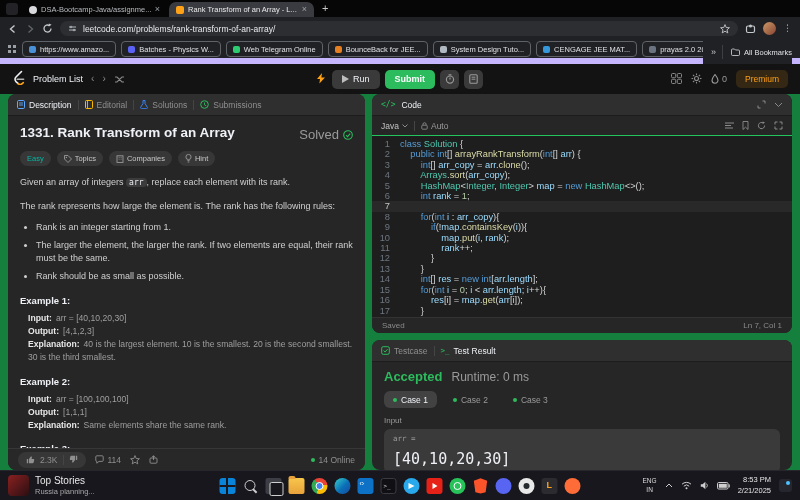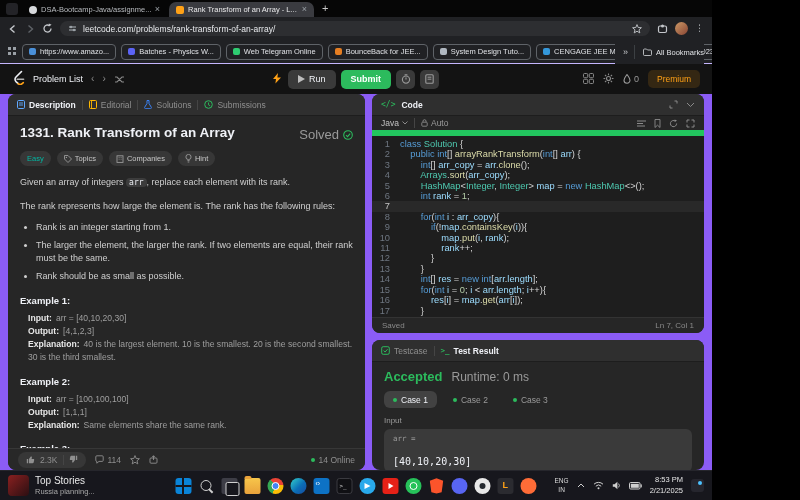--- a/index.html
+++ b/index.html
@@ -1,17 +1,17 @@
 <!DOCTYPE html>
 <html style="--accent-green: #2cbb5d; --accent-orange: #ffa116; --easy-teal: #00b8a3; --tk-kw: #569cd6; --tk-type: #4ec9b0; --tk-fn: #dcdcaa; --tk-num: #b5cea8; --tk-var: #9cdcfe; --tk-pun: #d4d4d4;"><head>
 <meta charset="utf-8">
 <style>
   *{margin:0;padding:0;box-sizing:border-box;font-family:"Liberation Sans",sans-serif;}
   html,body{width:800px;height:500px;overflow:hidden;background:#000;}
-  #screen{position:relative;width:712px;height:500px;background:#8b5cf6;overflow:hidden;}
+  #screen{position:relative;width:800px;height:500px;background:#15803d;overflow:hidden;}
 
   
   #tabstrip{position:absolute;top:0;left:0;right:0;height:17px;background:#060606;display:flex;align-items:flex-end;padding-left:4px;gap:2px;}
   .strip-btn{width:12px;height:12px;margin:0 2px 2px 2px;border-radius:3px;background:#232327;flex:none;}
   .btab{display:flex;align-items:center;gap:4px;height:15px;padding:0 7px;border-radius:7px 7px 0 0;font-size:7.5px;color:#b9bcc0;width:145px;}
   .btab.active{background:#3a3b40;color:#e9e9ea;}
   .fav{width:8px;height:8px;border-radius:50%;flex:none;}
   .fav1{background:#d7d9dc;}
   .fav2{background:#ffa116;border-radius:2px;}
   .btab .ttl{white-space:nowrap;overflow:hidden;flex:1;}
@@ -20,21 +20,21 @@
 
   
   #toolbar{position:absolute;top:17px;height:23px;left:0;right:0;background:#202124;display:flex;align-items:center;gap:7px;padding:0 8px;}
   .tico{display:flex;align-items:center;justify-content:center;flex:none;}
   #urlpill{flex:1;height:15px;background:#2d2e31;border-radius:8px;display:flex;align-items:center;gap:6px;padding:0 8px;min-width:0;}
   #urltext{font-size:8.5px;color:#e8eaed;white-space:nowrap;overflow:hidden;flex:1;}
   #avatar{width:13px;height:13px;border-radius:50%;background:linear-gradient(135deg,#c96,#843);flex:none;}
   .dots{color:#c4c7cb;font-size:9px;letter-spacing:0;line-height:1;}
 
   
-  #bookmarks{position:absolute;top:40px;height:24px;left:0;right:0;background:#202124;border-bottom:1px solid #c4b5fd;display:flex;align-items:center;gap:5px;padding:0 8px;}
+  #bookmarks{position:absolute;top:40px;height:24px;left:0;right:0;background:#202124;border-bottom:6px solid #c4b5fd;display:flex;align-items:center;gap:5px;padding:0 8px;}
   .bm{display:flex;align-items:center;gap:4px;height:16px;padding:0 6px;border:1px solid #5f6368;border-radius:4px;font-size:7.5px;color:#dfe1e5;white-space:nowrap;flex:none;}
   .bfav{width:7px;height:7px;border-radius:2px;flex:none;}
   #bm-overflow{color:#c4c7cb;font-size:9px;margin-left:2px;}
   #allbm{margin-left:auto;display:flex;align-items:center;gap:4px;font-size:7.5px;color:#dfe1e5;border-left:1px solid #3c4043;padding-left:8px;height:14px;}
 
   
   #lcheader{position:absolute;top:64px;height:30px;left:0;right:0;background:#131313;display:flex;align-items:center;padding:0 12px;}
   #lc-left{display:flex;align-items:center;gap:8px;}
   #lc-center{position:absolute;left:50%;transform:translateX(-50%);display:flex;align-items:center;gap:5px;}
   #lc-right{margin-left:auto;display:flex;align-items:center;gap:9px;}
@@ -49,21 +49,21 @@
 
   
   #content{position:absolute;top:94px;left:0;right:0;bottom:30px;display:flex;gap:7px;padding:0 8px;}
   .panel{background:#262626;border-radius:8px;overflow:hidden;display:flex;flex-direction:column;min-height:0;}
   #leftpanel{width:357px;flex:none;}
   #rightcol{flex:1;display:flex;flex-direction:column;gap:7px;min-width:0;}
   #codepanel{height:239px;flex:none;}
   #testpanel{flex:1;}
   .phead{height:22px;background:#2f2f2f;display:flex;align-items:center;padding:0 9px;gap:6px;flex:none;border-bottom:1px solid #1d1d1d;font-size:8.5px;}
   .ptab{display:flex;align-items:center;gap:4px;color:#8f8f8f;}
-  .ptab.on{color:#eff1f6;font-weight:bold;}
+  .ptab.on{color:#eff1f6;}
   .vdiv{width:1px;height:10px;background:#454545;}
 
   
   #descbody{flex:1;overflow:hidden;padding:9px 12px 0 12px;position:relative;}
   #title-row{display:flex;align-items:flex-start;}
   #ptitle{font-size:13.5px;font-weight:bold;color:#eff1f6;flex:1;}
   #solved{display:flex;align-items:center;gap:4px;color:#9a9a9a;font-size:13px;margin-top:2px;}
   #tagrow{display:flex;align-items:center;gap:6px;margin-top:9px;}
   .tagpill{display:flex;align-items:center;gap:3px;height:15px;padding:0 7px;border-radius:999px;background:rgba(255,255,255,.08);font-size:7.5px;color:#c7c7c7;}
   #easy{color:var(--easy-teal);}
@@ -73,21 +73,21 @@
   #rules li{font-size:9px;color:#cfcfcf;line-height:1.45;margin-bottom:5px;}
   .exlabel-h{font-size:9.5px;font-weight:bold;color:#eff1f6;margin-top:12px;}
   .exblock{margin-top:6px;padding-left:8px;font-family:"DejaVu Sans Mono",monospace;font-size:8.6px;color:#9f9f9f;line-height:1.5;}
   .exk{font-weight:bold;color:#e8e8e8;margin-right:4px;}
   #descfooter{height:22px;border-top:1px solid #373737;display:flex;align-items:center;gap:9px;padding:0 10px;flex:none;color:#8f8f8f;font-size:8.5px;background:#282828;}
   .votepill{display:flex;align-items:center;gap:5px;background:rgba(255,255,255,.07);border-radius:999px;height:16px;padding:0 8px;}
   #online{margin-left:auto;display:flex;align-items:center;gap:4px;}
   .gdot{width:4px;height:4px;border-radius:50%;background:var(--accent-green);}
 
   
-  #codetoolbar{height:20px;background:#262626;border-bottom:6px solid #22c55e;display:flex;align-items:center;gap:6px;padding:0 9px;flex:none;font-size:8.5px;color:#c2c2c2;}
+  #codetoolbar{height:20px;background:#262626;border-bottom:1px solid #22c55e;display:flex;align-items:center;gap:6px;padding:0 9px;flex:none;font-size:8.5px;color:#c2c2c2;}
   #editor{flex:1;background:#1e1e1e;padding-top:3px;overflow:hidden;font-family:"DejaVu Sans Mono",monospace;}
   .crow{display:flex;line-height:10.4px;font-size:9.3px;}
   .crow.active{background:rgba(255,255,255,.05);}
   .lnum{width:28px;text-align:right;padding-right:10px;color:#6e7681;flex:none;}
   .crow.active .lnum{color:#c6c6c6;}
   .ctext{white-space:pre;color:#d4d4d4;}
   .tk-kw{color:var(--tk-kw);} .tk-type{color:var(--tk-type);} .tk-fn{color:var(--tk-fn);}
   .tk-num{color:var(--tk-num);} .tk-var{color:var(--tk-var);} .tk-pun{color:var(--tk-pun);}
   #codestatus{height:16px;background:#262626;border-top:1px solid #333;display:flex;align-items:center;padding:0 10px;font-size:8px;color:#8a8a8a;flex:none;}
   #cursorpos{margin-left:auto;}
@@ -96,21 +96,21 @@
   #testbody{padding:7px 12px;flex:1;min-height:0;}
   #verdictrow{display:flex;align-items:baseline;gap:9px;}
   #verdict{color:var(--accent-green);font-size:13px;font-weight:bold;}
   #runtime{color:#9a9a9a;font-size:12px;}
   #cases{display:flex;gap:7px;margin-top:7px;}
   .case{display:flex;align-items:center;gap:4px;height:17px;padding:0 9px;border-radius:6px;font-size:8.5px;color:#9a9a9a;}
   .case.active{background:rgba(255,255,255,.13);color:#eff1f6;}
   #inputlabel{margin-top:8px;font-size:8px;color:#9a9a9a;}
   #inputbox{margin-top:4px;background:#3a3a3a;border-radius:6px;padding:5px 9px;}
   #inputname{font-family:"DejaVu Sans Mono",monospace;font-size:7.5px;color:#9a9a9a;}
-  #inputval{font-family:"DejaVu Sans Mono",monospace;font-size:10px;color:#eff1f6;margin-top:13px;}
+  #inputval{font-family:"DejaVu Sans Mono",monospace;font-size:15px;color:#eff1f6;margin-top:7px;}
 
   
   #taskbar{position:absolute;bottom:0;left:0;right:0;height:30px;background:#17171d;border-top:1px solid #26262c;display:flex;align-items:center;padding:0 8px;}
   #widget{display:flex;align-items:center;gap:6px;width:160px;flex:none;}
   #wthumb{width:21px;height:21px;border-radius:4px;background:linear-gradient(135deg,#8a2020,#2b0f12);flex:none;}
   #wtitle{font-size:10px;color:#e8e8e8;line-height:1.25;}
   #wsub{font-size:7.5px;color:#a8a8a8;line-height:1.25;}
   #apps{position:absolute;left:50%;transform:translateX(-50%);display:flex;gap:7px;align-items:center;}
   .app{width:16px;height:16px;border-radius:3px;position:relative;flex:none;}
   .start-icon{background:#0a84d8;}

